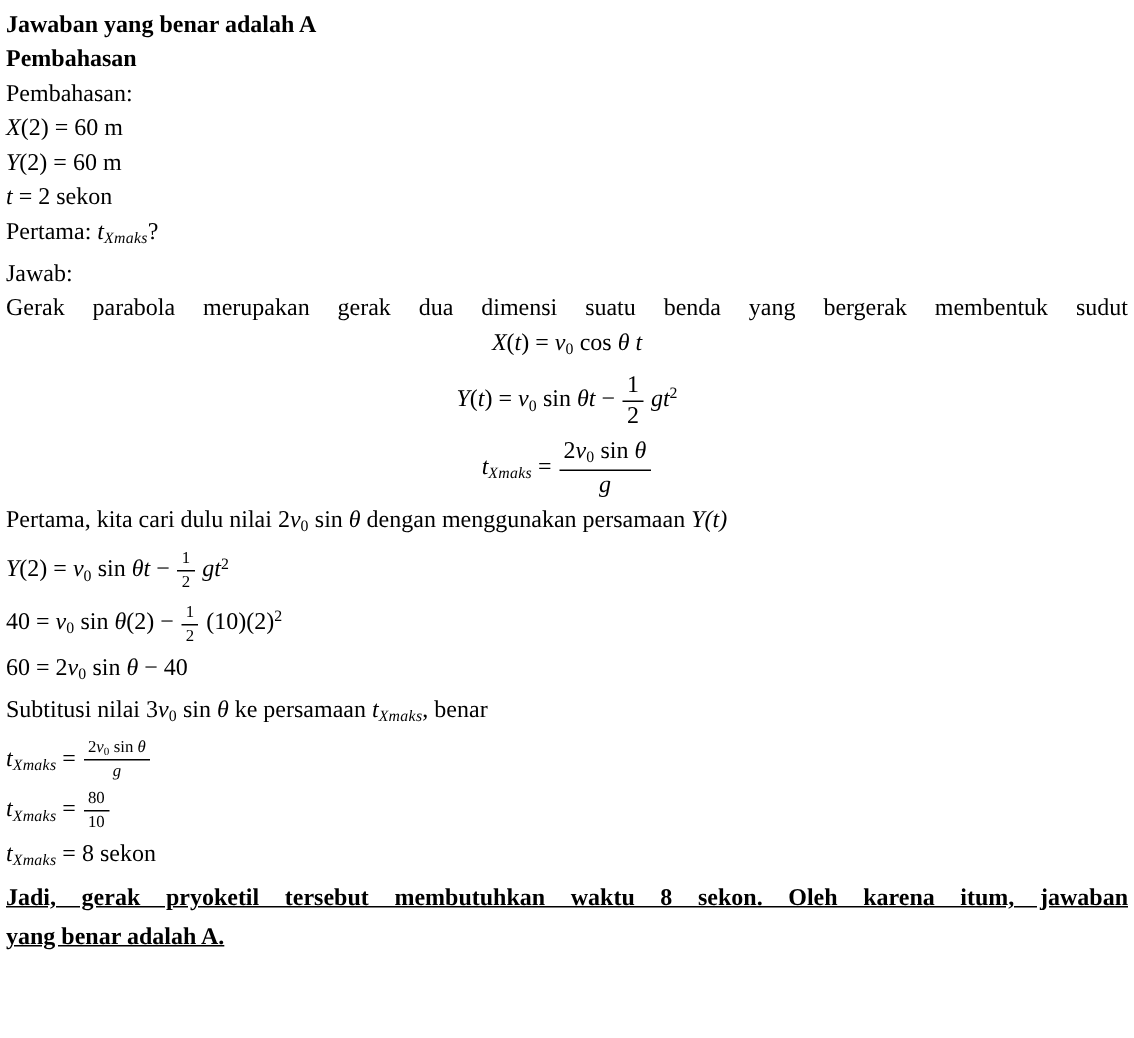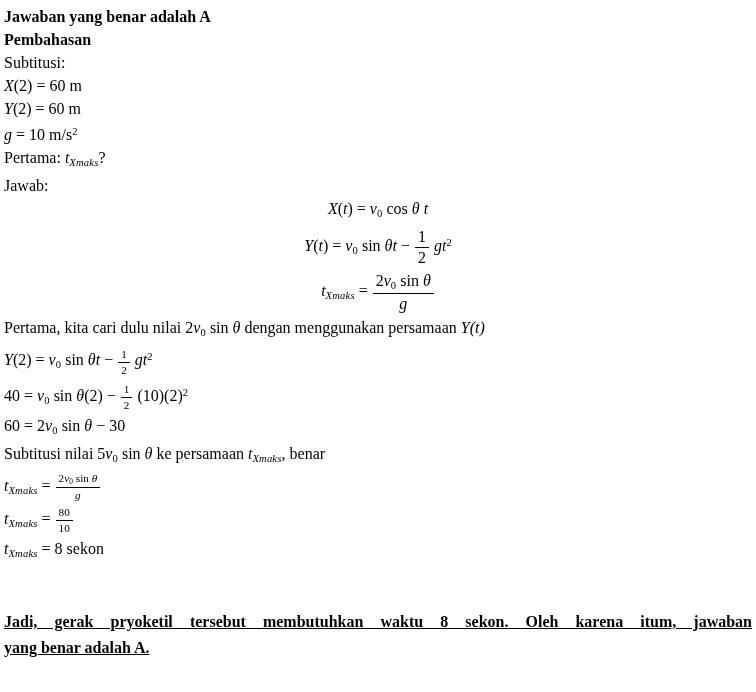--- a/index.html
+++ b/index.html
@@ -33,40 +33,41 @@
   .frac > .num { display: block; border-bottom: 1px solid #000; padding: 0 3px 1px; }
   .frac > .den { display: block; padding: 1px 3px 0; }
   .frac.big { font-size: 100%; line-height: 1.1; }
   .eq-tall   { padding: 2px 0; }          
   .eq-disp   { padding: 3px 0; }          
   .conclusion {
     font-weight: bold;
     text-decoration: underline;
     line-height: 26px;
   }
-  .conclusion.first { text-align: justify; text-align-last: justify; margin-top: 44px; }
+  .conclusion.first { text-align: justify; text-align-last: justify; }
 </style>
 </head>
 <body>
 
 <div class="page">
   <div class="line bold">Jawaban yang benar adalah A</div>
   <div class="line bold">Pembahasan</div>
-  <div class="line">Subtitusi:</div>
+  <div class="line">Pembahasan:</div>
   <div class="line"><span class="it">X</span><span>(2) = 60 m</span></div>
   <div class="line"><span class="it">Y</span><span>(2) = 60 m</span></div>
-  <div class="line"><span class="it">g</span><span> = 10 m/s</span><span class="sp">2</span></div>
+  <div class="line"><span class="it">t</span><span> = 2 sekon</span></div>
   <div class="line"><span>Pertama: </span><span class="it">t</span><span class="it sb">Xmaks</span><span>?</span></div>
   <div class="line">Jawab:</div>
+  <div class="line just-last">Gerak parabola merupakan gerak dua dimensi suatu benda yang bergerak membentuk sudut</div>
   <div class="line center"><span class="it">X</span><span>(</span><span class="it">t</span><span>) = </span><span class="it">v</span><span class="sb">0</span><span> cos </span><span class="it">θ</span><span>  </span><span class="it">t</span></div>
   <div class="line center eq-disp"><span class="it">Y</span><span>(</span><span class="it">t</span><span>) = </span><span class="it">v</span><span class="sb">0</span><span> sin </span><span class="it">θ</span><span class="it">t</span><span> − </span><span class="frac big"><span class="num"><span>1</span></span><span class="den"><span>2</span></span></span><span> </span><span class="it">g</span><span class="it">t</span><span class="sp">2</span></div>
   <div class="line center eq-disp"><span class="it">t</span><span class="it sb">Xmaks</span><span> = </span><span class="frac big"><span class="num"><span>2</span><span class="it">v</span><span class="sb">0</span><span> sin </span><span class="it">θ</span></span><span class="den"><span class="it">g</span></span></span></div>
   <div class="line"><span>Pertama, kita cari dulu nilai 2</span><span class="it">v</span><span class="sb">0</span><span> sin </span><span class="it">θ</span><span> dengan menggunakan persamaan </span><span class="it">Y(t)</span></div>
   <div class="line eq-tall"><span class="it">Y</span><span>(2) = </span><span class="it">v</span><span class="sb">0</span><span> sin </span><span class="it">θ</span><span class="it">t</span><span> − </span><span class="frac"><span class="num"><span>1</span></span><span class="den"><span>2</span></span></span><span> </span><span class="it">g</span><span class="it">t</span><span class="sp">2</span></div>
   <div class="line eq-tall"><span>40 = </span><span class="it">v</span><span class="sb">0</span><span> sin </span><span class="it">θ</span><span>(2) − </span><span class="frac"><span class="num"><span>1</span></span><span class="den"><span>2</span></span></span><span> (10)(2)</span><span class="sp">2</span></div>
-  <div class="line"><span>60 = 2</span><span class="it">v</span><span class="sb">0</span><span> sin </span><span class="it">θ</span><span> − 30</span></div>
-  <div class="line"><span>Subtitusi nilai 5</span><span class="it">v</span><span class="sb">0</span><span> sin </span><span class="it">θ</span><span> ke persamaan </span><span class="it">t</span><span class="it sb">Xmaks</span><span>, benar</span></div>
+  <div class="line"><span>60 = 2</span><span class="it">v</span><span class="sb">0</span><span> sin </span><span class="it">θ</span><span> − 40</span></div>
+  <div class="line"><span>Subtitusi nilai 3</span><span class="it">v</span><span class="sb">0</span><span> sin </span><span class="it">θ</span><span> ke persamaan </span><span class="it">t</span><span class="it sb">Xmaks</span><span>, benar</span></div>
   <div class="line eq-tall"><span class="it">t</span><span class="it sb">Xmaks</span><span> = </span><span class="frac"><span class="num"><span>2</span><span class="it">v</span><span class="sb">0</span><span> sin </span><span class="it">θ</span></span><span class="den"><span class="it">g</span></span></span></div>
   <div class="line eq-tall"><span class="it">t</span><span class="it sb">Xmaks</span><span> = </span><span class="frac"><span class="num"><span>80</span></span><span class="den"><span>10</span></span></span></div>
   <div class="line"><span class="it">t</span><span class="it sb">Xmaks</span><span> = 8 sekon</span></div>
   <div class="conclusion first">Jadi, gerak pryoketil tersebut membutuhkan waktu 8 sekon. Oleh karena itum, jawaban</div>
   <div class="conclusion">yang benar adalah A.</div>
 </div>
 
 </body></html>

